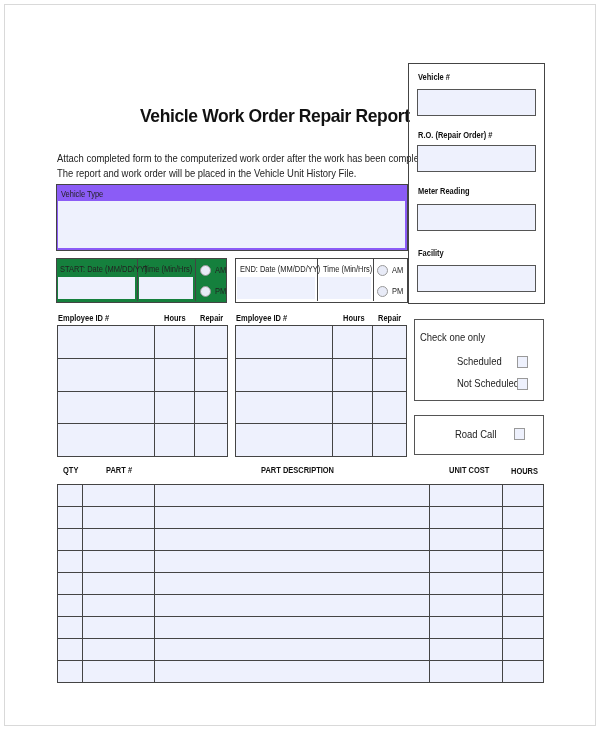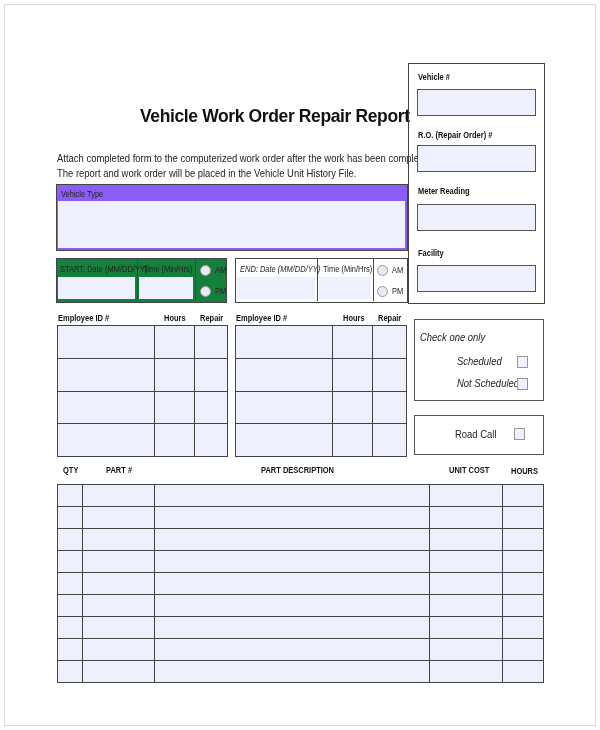--- a/index.html
+++ b/index.html
@@ -54,21 +54,21 @@
     <div class="abs lbl" style="left:5px; top:5px;">Time (Min/Hrs)</div>
     <div class="abs fill" style="left:1px; top:18px; width:54px; height:22px;"></div>
   </div>
   <div class="abs radio" style="left:143px; top:6px;"></div>
   <div class="abs lbl" style="left:158px; top:6px;">AM</div>
   <div class="abs radio" style="left:143px; top:27px;"></div>
   <div class="abs lbl" style="left:158px; top:27px;">PM</div>
 </div>
 
 <div class="abs box" style="left:235px; top:258px; width:173px; height:45px; background:#fff;">
-  <div class="abs" style="left:0; top:0; width:82px; height:42px; border-right:1.5px solid #444;font-style:italic;">
+  <div class="abs" style="left:0; top:0; width:82px; height:42px; border-right:1.5px solid #444;">
     <div class="abs lbl" style="left:4px; top:5px;">END: Date (MM/DD/YY)</div>
     <div class="abs fill" style="left:1px; top:18px; width:78px; height:22px;"></div>
   </div>
   <div class="abs" style="left:82px; top:0; width:56px; height:42px; border-right:1.5px solid #444;">
     <div class="abs lbl" style="left:5px; top:5px;">Time (Min/Hrs)</div>
     <div class="abs fill" style="left:1px; top:18px; width:52px; height:22px;"></div>
   </div>
   <div class="abs radio" style="left:141px; top:6px;"></div>
   <div class="abs lbl" style="left:156px; top:6px;">AM</div>
   <div class="abs radio" style="left:141px; top:27px;"></div>
@@ -134,21 +134,21 @@
         <td></td>
       </tr>
   <tr>
         <td></td>
         <td></td>
         <td></td>
       </tr>
 </tbody>
   </table>
 
-<div class="abs box" style="left:414px; top:319px; width:130px; height:82px; border-color:#555;font-style:italic;">
+<div class="abs box" style="left:414px; top:319px; width:130px; height:82px; border-color:#555;">
   <div class="abs side-lbl" style="left:5px; top:11px;">Check one only</div>
   <div class="abs side-lbl" style="left:42px; top:35px;">Scheduled</div>
   <div class="abs chk" style="left:102px; top:36px;"></div>
   <div class="abs side-lbl" style="left:42px; top:57px;">Not Scheduled</div>
   <div class="abs chk" style="left:102px; top:58px;"></div>
 </div>
 
 <div class="abs box" style="left:414px; top:415px; width:130px; height:40px; border-color:#555;">
   <div class="abs side-lbl" style="left:40px; top:12px;">Road Call</div>
   <div class="abs chk" style="left:99px; top:12px;"></div>

